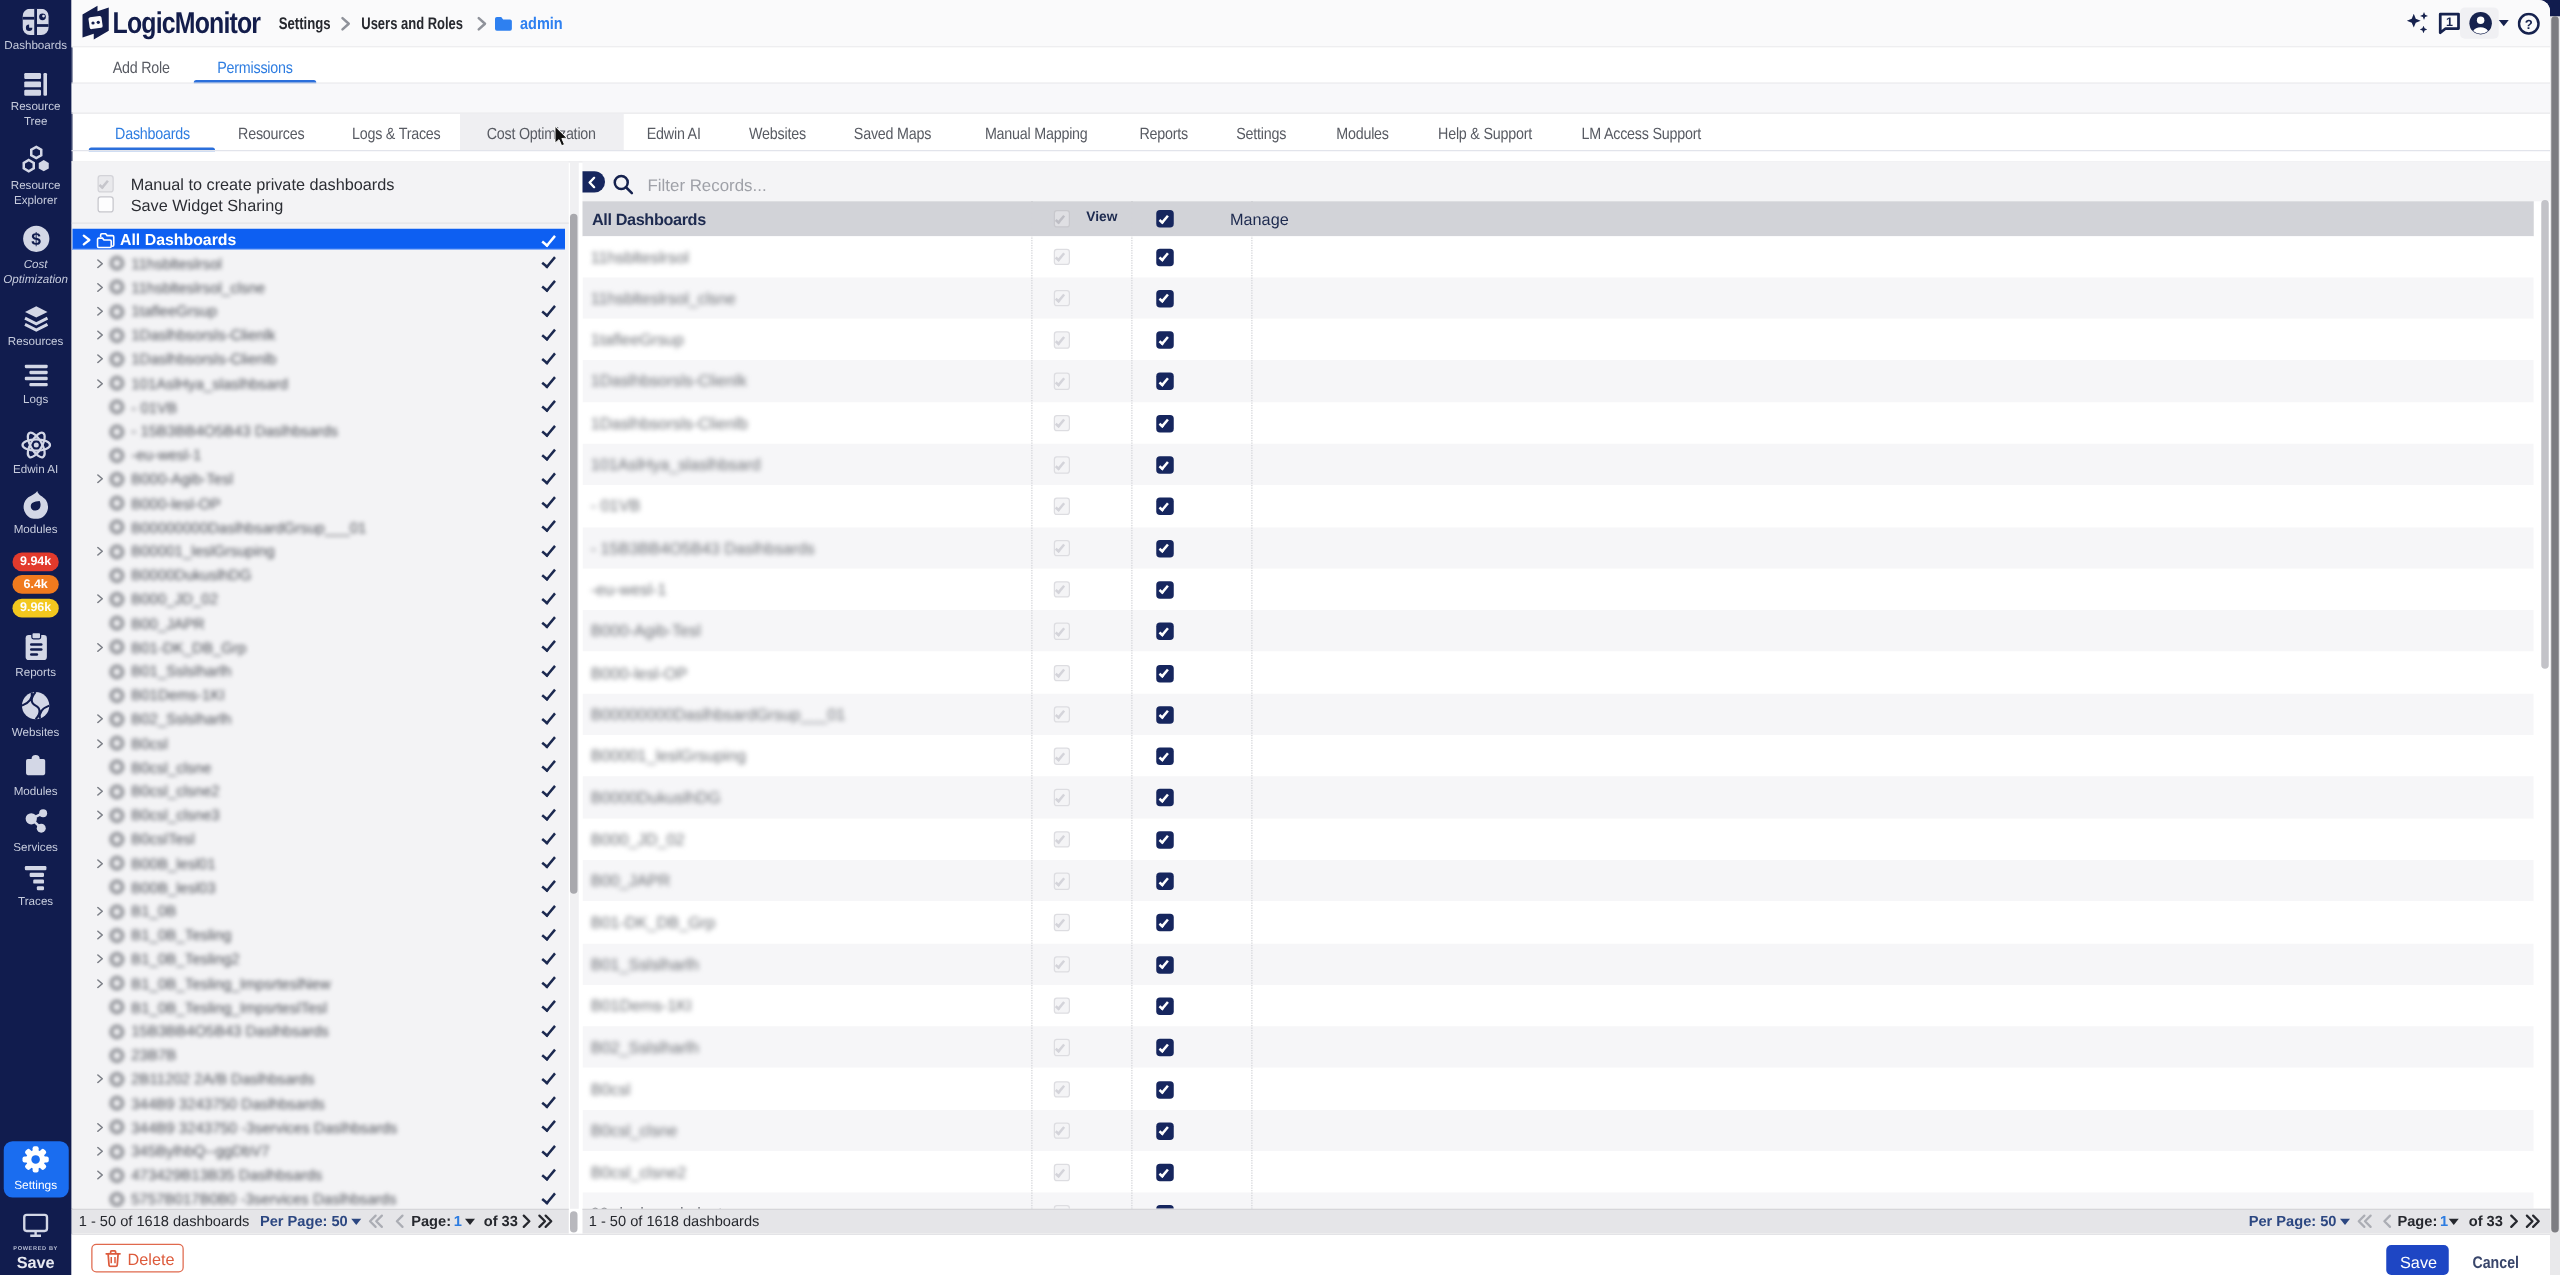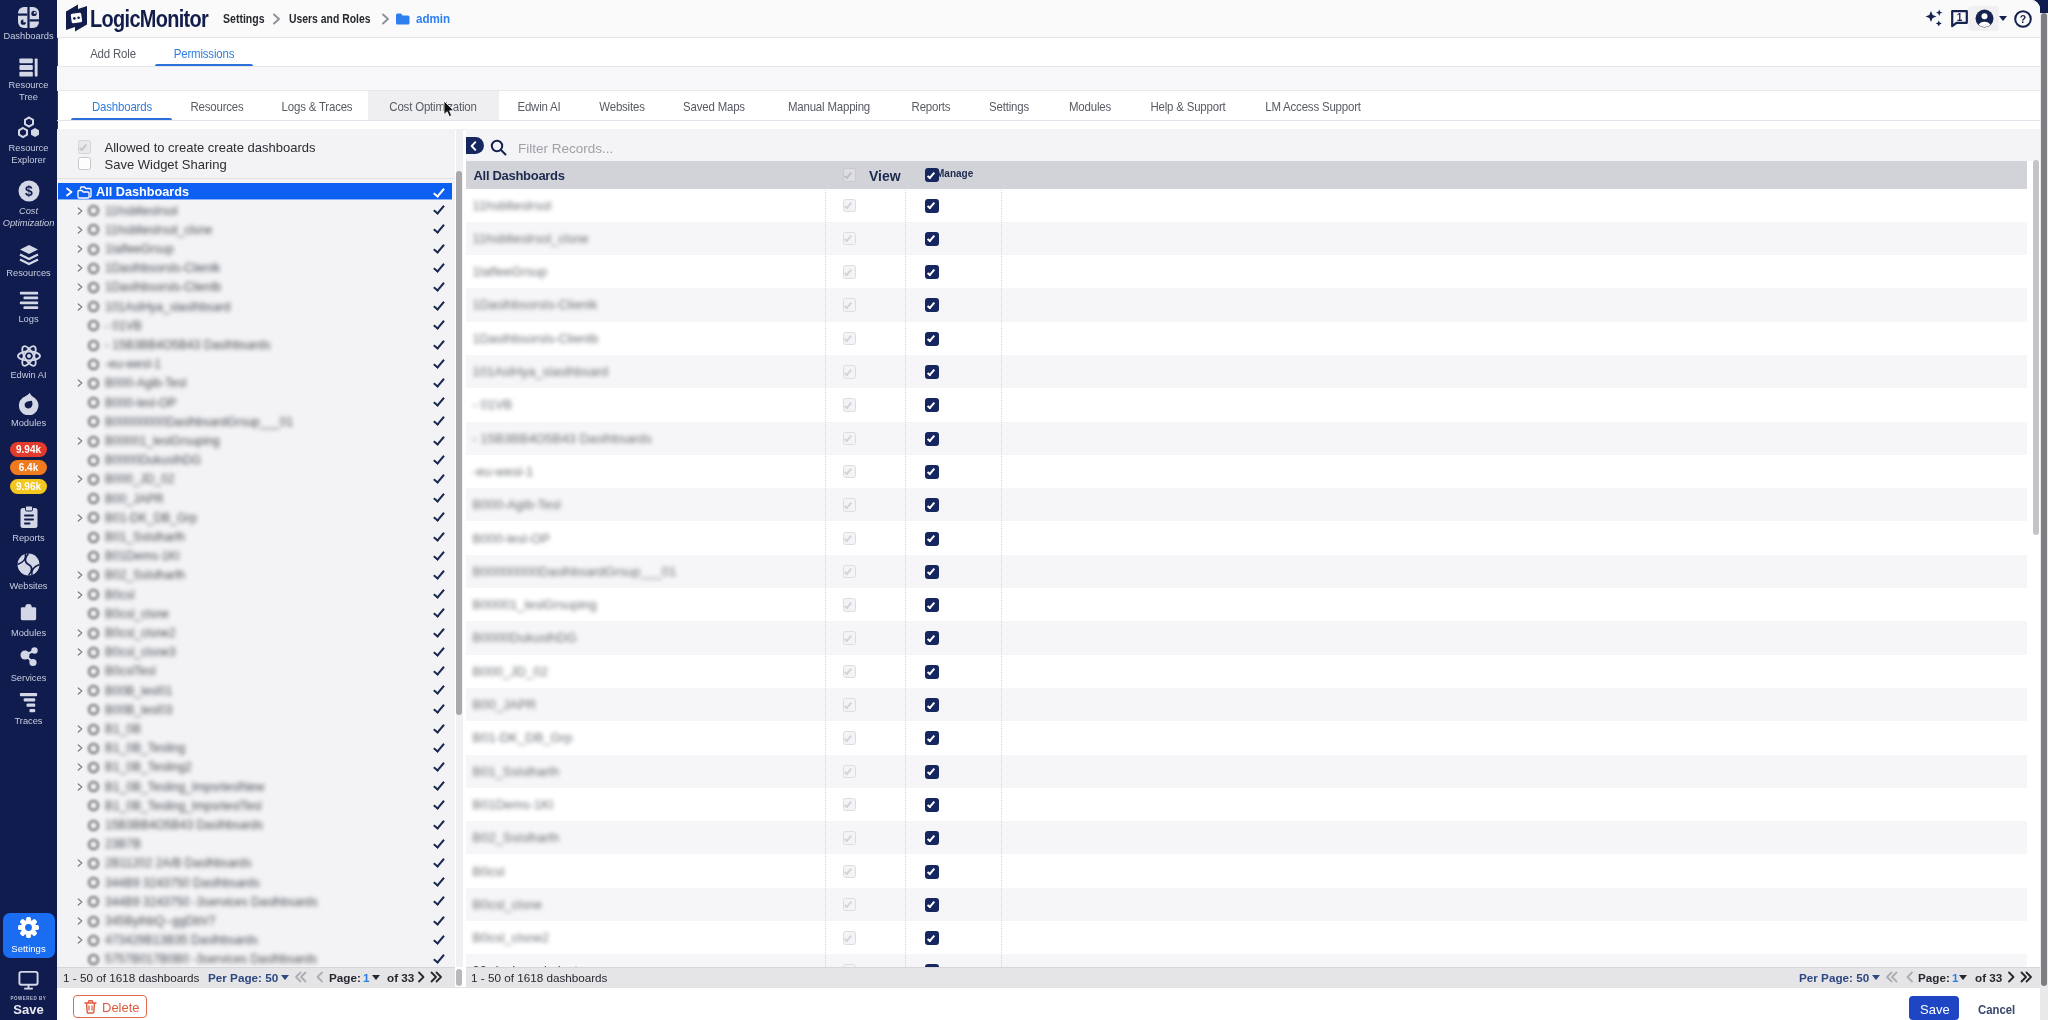--- a/index.html
+++ b/index.html
@@ -79,21 +79,21 @@
 <div class="tabtxt" style="left:1313px;top:99px;">LM Access Support</div>
 <div class="abs" style="left:71px;top:117.5px;width:101px;height:3px;background:#2b6fdb;border-radius:2px 2px 0 0;"></div>
 <div class="abs" style="left:57px;top:120px;width:1983px;height:1px;background:#e2e4eb;"></div>
 <div class="abs" style="left:57px;top:128.5px;width:1983px;height:1px;background:#e8e8ea;"></div>
 <svg class="abs" style="left:443px;top:101px;" width="12" height="18" viewBox="0 0 12 18">
 <path d="M1 0 L1 13.5 L4.2 10.7 L6.3 15.6 L8.6 14.6 L6.5 9.8 L10.6 9.5 Z" fill="#111" stroke="#fff" stroke-width="0.8"></path>
 </svg>
 <div class="abs" style="left:57px;top:129px;width:398px;height:838px;background:#f3f3f5;"></div>
 <div class="cbx" style="left:77.5px;top:140px;width:13.5px;height:13.5px;background:#e9e9ec;border:1px solid #d3d3d8;"></div>
 <span class="ck abs" style="left:81px;top:142.5px;width:4px;height:8px;border-color:#c5c5cb;"></span>
-<div class="abs" style="left:104.5px;top:140px;font-size:13px;color:#2b2d33;">Allowed to create create dashboards</div>
+<div class="abs" style="left:104.5px;top:140px;font-size:13px;color:#2b2d33;">Manual to create private dashboards</div>
 <div class="cbx" style="left:78px;top:157px;width:13px;height:13px;background:#fdfdfe;border:1.4px solid #c6c6cc;"></div>
 <div class="abs" style="left:104.5px;top:157px;font-size:13px;color:#2b2d33;">Save Widget Sharing</div>
 <div class="abs" style="left:57px;top:177.5px;width:398px;height:1px;background:#e3e3e6;"></div>
 <div class="abs" style="left:58px;top:183px;width:394px;height:17px;background:#0d5ff2;border-bottom:1.5px solid #8cb1f8;"></div>
 <svg class="abs" style="left:65px;top:186.5px;" width="8" height="10" viewBox="0 0 8 10">
     <path d="M2 1.5 L6.5 5 L2 8.5" fill="none" stroke="#fff" stroke-width="1.8" stroke-linecap="round" stroke-linejoin="round"></path>
   </svg>
 <svg class="abs" style="left:77px;top:185.5px;" width="15" height="13" viewBox="0 0 15 13">
 <path d="M3.5 3.5 V2 a1 1 0 0 1 1 -1 h3 l1.2 1.5 H13 a1 1 0 0 1 1 1 V10 a1 1 0 0 1 -1 1 h-0.5" fill="none" stroke="#fff" stroke-width="1.3"></path>
 <path d="M1 5.5 a1 1 0 0 1 1 -1 h3 l1.2 1.5 H11 a1 1 0 0 1 1 1 V11 a1 1 0 0 1 -1 1 H2 a1 1 0 0 1 -1 -1 Z" fill="none" stroke="#fff" stroke-width="1.3"></path>
@@ -298,24 +298,24 @@
   </svg>
 <svg class="abs" style="left:490px;top:139px;" width="17" height="17" viewBox="0 0 17 17">
 <circle cx="7" cy="7" r="5.2" fill="none" stroke="#16224e" stroke-width="2"></circle>
 <line x1="11" y1="11" x2="15.5" y2="15.5" stroke="#16224e" stroke-width="2" stroke-linecap="round"></line>
 </svg>
 <div class="abs" style="left:518px;top:141px;font-size:13.5px;color:#9fa1a8;">Filter Records...</div>
 <div class="abs" style="left:466px;top:161px;width:1561px;height:27.5px;background:#d2d3d8;"></div>
 <div class="abs" style="left:473.5px;top:167.5px;font-size:13px;font-weight:bold;color:#1d2a4f;letter-spacing:-0.3px;">All Dashboards</div>
 <div class="cbx" style="left:842.5px;top:168px;width:13.5px;height:13.5px;background:#dfdfe3;border:1px solid #c8c8cd;"></div>
 <span class="ck abs" style="left:846px;top:170.5px;width:4px;height:8px;border-color:#bebec5;"></span>
-<div class="abs" style="left:869px;top:167.5px;font-size:14px;font-weight:bold;color:#1d2a4f;">View</div>
+<div class="abs" style="left:869px;top:167.5px;font-size:11px;font-weight:bold;color:#1d2a4f;">View</div>
 <div class="cbx" style="left:924.5px;top:168px;width:14px;height:14px;background:#16265e;border-radius:3px;"></div>
 <span class="ck abs" style="left:928.5px;top:170.5px;width:4px;height:8px;border-color:#fff;border-width:0 2px 2px 0;"></span>
-<div class="abs" style="left:936px;top:167.5px;font-size:10px;font-weight:bold;color:#1d2a4f;">Manage</div>
+<div class="abs" style="left:984px;top:167.5px;font-size:13px;font-weight:normal;color:#1d2a4f;">Manage</div>
 <div class="abs" style="left:466px;top:188.5px;width:1561px;height:778.5px;overflow:hidden;">
 <div class="abs" style="left:0;top:0.0px;width:1561px;height:33.3px;background:#ffffff;"></div>
 <div class="blur abs" style="left:6.5px;top:9.0px;font-size:13px;">11hsblteslrsol</div>
 <div class="cbx" style="left:376.5px;top:10.0px;width:13.5px;height:13.5px;background:#f4f4f6;border:1px solid #dddde1;"></div>
 <span class="ck abs" style="left:380px;top:12.5px;width:4px;height:8px;border-color:#d4d4da;"></span>
 <div class="cbx" style="left:458.5px;top:10.0px;width:14px;height:14px;background:#16265e;border-radius:3px;"></div>
 <span class="ck abs" style="left:462.5px;top:12.5px;width:4px;height:8px;border-color:#fff;border-width:0 2px 2px 0;"></span>
 <div class="abs" style="left:0;top:33.3px;width:1561px;height:33.3px;background:#f6f6f8;"></div>
 <div class="blur abs" style="left:6.5px;top:42.3px;font-size:13px;">11hsblteslrsol_clsne</div>
 <div class="cbx" style="left:376.5px;top:43.3px;width:13.5px;height:13.5px;background:#f4f4f6;border:1px solid #dddde1;"></div>

